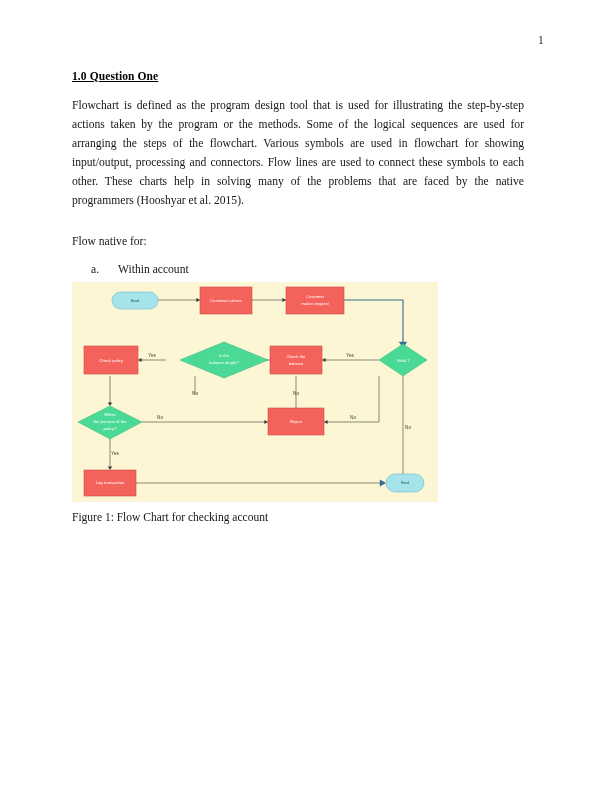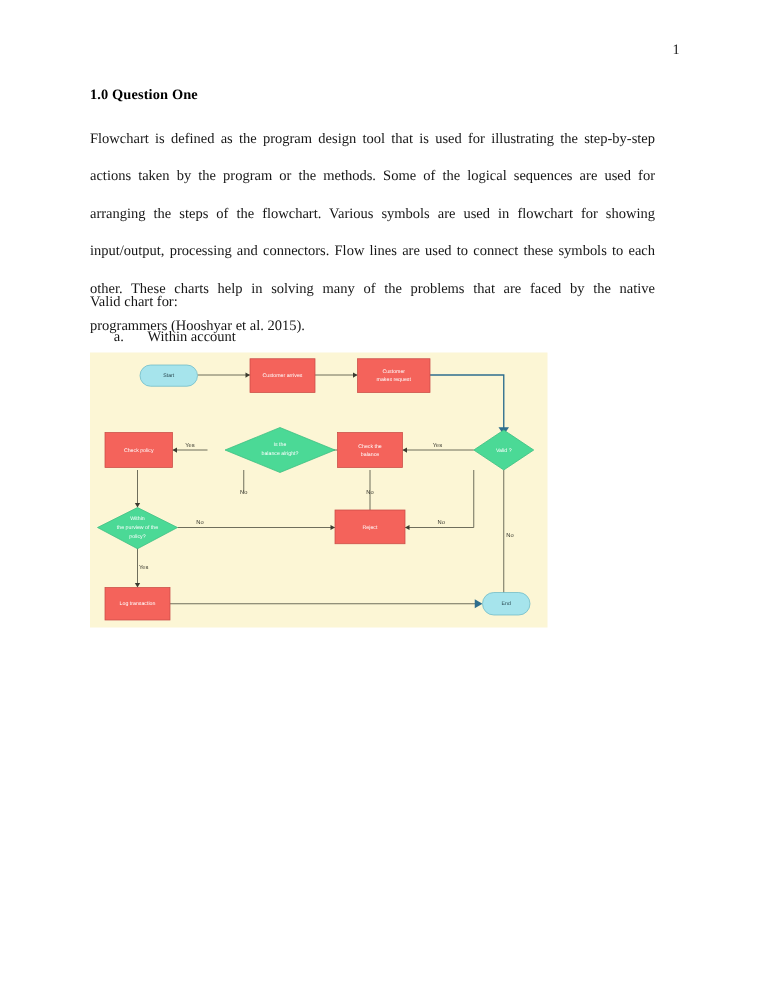--- a/index.html
+++ b/index.html
@@ -29,28 +29,29 @@
     letter-spacing: 0.2px;
   }
   .heading {
     position: absolute;
     left: 72px;
     top: 70px;
     font-size: 11.5px;
     font-weight: bold;
     color: #000;
     letter-spacing: 0.1px;
+    text-decoration: underline;
   }
   .body-para {
     position: absolute;
     left: 72px;
     top: 96px;
     width: 452px;
     font-size: 11.6px;
-    line-height: 30px;
+    line-height: 19px;
     text-align: justify;
     color: #161616;
   }
   .flow-for {
     position: absolute;
     left: 72px;
     top: 231px;
     font-size: 11.6px;
     line-height: 22px;
     color: #161616;
@@ -111,21 +112,21 @@
 <body>
 
 <div class="page">
 
   <div class="page-number">1</div>
 
   <div class="heading">1.0 Question One</div>
 
   <div class="body-para">Flowchart is defined as the program design tool that is used for illustrating the step-by-step actions taken by the program or the methods. Some of the logical sequences are used for arranging the steps of the flowchart. Various symbols are used in flowchart for showing input/output, processing and connectors. Flow lines are used to connect these symbols to each other. These charts help in solving many of the problems that are faced by the native programmers (Hooshyar et al. 2015).</div>
 
-  <div class="flow-for">Valid chart for:</div>
+  <div class="flow-for">Flow native for:</div>
 
   <div class="list-item">
     <span class="list-marker">a.</span>
     <span>Within account</span>
   </div>
 
   <div class="diagram">
     <svg viewBox="0 0 366 220" width="366" height="220" xmlns="http://www.w3.org/2000/svg">
 
       <path class="link" d="M86,18 L128,18"></path>
@@ -211,14 +212,15 @@
 
       <rect class="proc" x="12" y="188" width="52" height="26"></rect>
       <text class="node-label" x="38" y="201">Log transaction</text>
 
       <rect class="term" x="314" y="192" width="38" height="18" rx="9"></rect>
       <text class="node-label dark" x="333" y="201.2">End</text>
 
     </svg>
   </div>
 
+  <div class="caption">Figure 1: Flow Chart for checking account</div>
 
 </div>
 
 </body></html>

